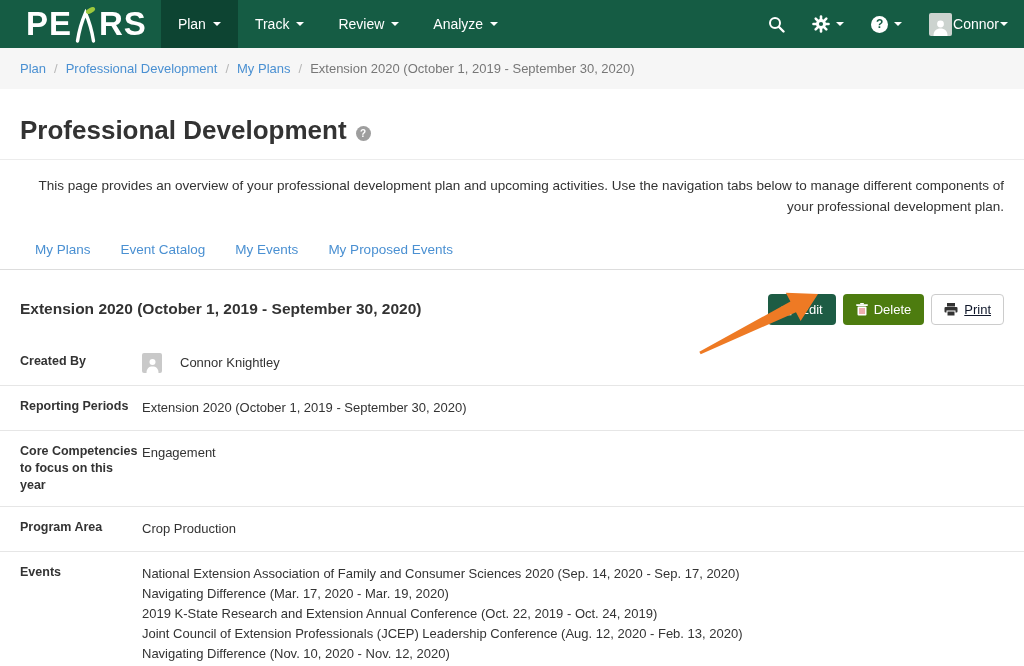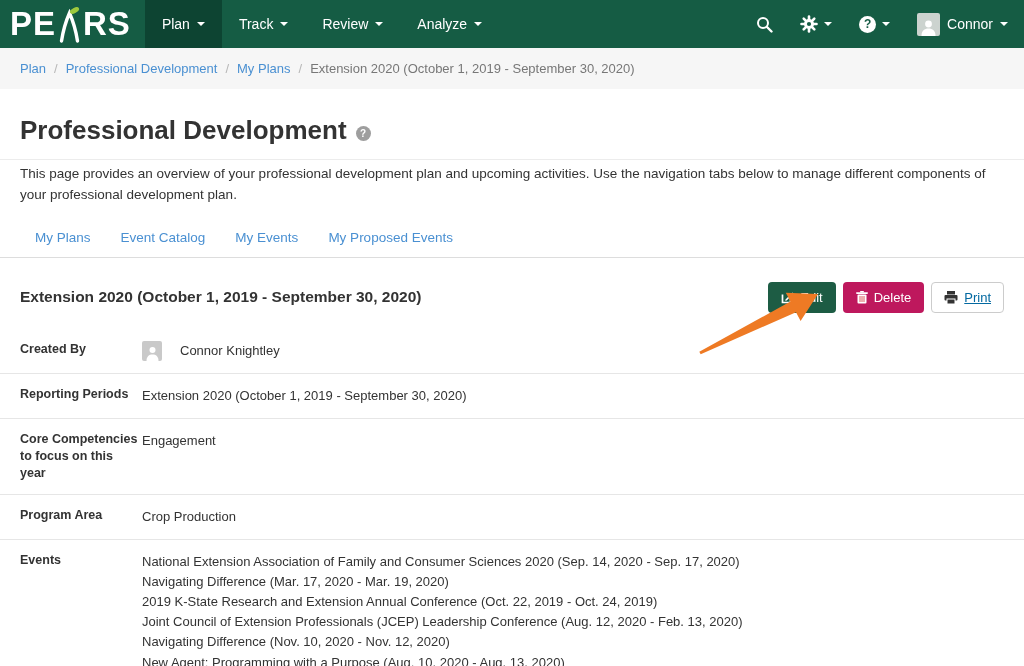--- a/index.html
+++ b/index.html
@@ -7,21 +7,21 @@
   body {
     font-family:"Liberation Sans", sans-serif;
     background:#fff; color:#333; overflow:hidden; position:relative;
   }
 
   
   .navbar {
     height:48px; background:#155c44; display:flex; align-items:stretch;
   }
   .logo {
-    display:flex; align-items:center; padding:0 14px 0 10px;
+    display:flex; align-items:center; padding:0 14px 0 26px;
     color:#fff; font-size:33px; font-weight:bold; letter-spacing:1px; line-height:48px;
   }
   .logo .pear-a { margin:0 1px; display:inline-flex; align-items:flex-end; height:40px; }
   .nav-items { display:flex; align-items:stretch; }
   .nav-item {
     color:#fff; font-size:14px; padding:0 17px; display:flex; align-items:center; gap:7px;
     cursor:pointer;
   }
   .nav-item.active { background:#0d4432; }
   .caret {
@@ -32,61 +32,61 @@
   .nav-right { margin-left:auto; display:flex; align-items:center; gap:27px; padding-right:16px; }
   .nav-icon-group { display:flex; align-items:center; gap:6px; cursor:pointer; }
   .q-circle {
     width:17px; height:17px; border-radius:50%; background:#fff; color:#155c44;
     font-size:12px; font-weight:bold; display:inline-flex; align-items:center; justify-content:center;
   }
   .nav-avatar {
     width:23px; height:23px; background:#ccd3cf; border-radius:2px;
     display:inline-flex; align-items:flex-end; justify-content:center; overflow:hidden;
   }
-  .nav-user { display:flex; align-items:center; gap:7px; color:#fff; font-size:14px; cursor:pointer; }
+  .nav-user { display:flex; align-items:center; gap:1px; color:#fff; font-size:14px; cursor:pointer; }
 
   
   .breadcrumb {
     background:#f6f6f6; padding:13px 20px; font-size:13px; color:#777;
     display:flex; align-items:center; flex-wrap:wrap;
   }
   .breadcrumb a { color:#4a90d2; text-decoration:none; cursor:pointer; }
   .crumb-sep { color:#b7b7b7; margin:0 8px; }
 
   
   .container { padding:0 20px; }
   .title-row { margin-top:26px; display:flex; align-items:center; gap:9px; }
   h1.page-title { font-size:26px; font-weight:bold; color:#333; }
   .help-icon {
     width:15px; height:15px; border-radius:50%; background:#9e9e9e; color:#fff;
     font-size:10px; font-weight:bold; display:inline-flex; align-items:center; justify-content:center;
     margin-top:5px; cursor:pointer;
   }
   .full-hr { border:none; border-top:1px solid #ececec; margin:13px -20px 0; }
-  .page-desc { margin-top:4px; font-size:13.5px; line-height:1.55; color:#333; max-width:1000px; }
+  .page-desc { margin-top:16px; font-size:13.5px; line-height:1.55; color:#333; max-width:1000px;text-align:right; }
 
   .tabs {
     margin:14px -20px 0; padding:0 20px; border-bottom:1px solid #ddd;
     display:flex;
   }
   .tab {
     color:#4a90d2; font-size:13.5px; padding:10px 15px 12px; text-decoration:none; cursor:pointer;
   }
 
   .section-row { margin-top:24px; display:flex; align-items:center; justify-content:space-between; }
   h2.plan-heading { font-size:15.5px; font-weight:bold; color:#333; }
   .btn-group { display:flex; gap:7px; }
   .btn {
     height:31px; padding:0 12px; border-radius:4px; font-size:13px;
     display:inline-flex; align-items:center; gap:6px; border:1px solid transparent;
     cursor:pointer; font-family:inherit;
   }
   .btn-edit { background:#1d5c44; color:#fff; }
-  .btn-delete { background:#be185d; color:#fff; }
-  .btn-print { background:#fff; color:#0369a1; border-color:#ccc;text-decoration:underline; }
+  .btn-delete { background:#4d7c0f; color:#fff; }
+  .btn-print { background:#fff; color:#0f172a; border-color:#ccc;text-decoration:underline; }
 
   
   .field-table { margin-top:16px; }
   .field-row {
     display:flex; margin:0 -20px; padding:12px 20px; border-bottom:1px solid #e6e6e6;
   }
   .field-label {
     width:122px; flex-shrink:0; font-weight:bold; font-size:12.5px; color:#333; line-height:1.35;
     padding-right:0;
   }

